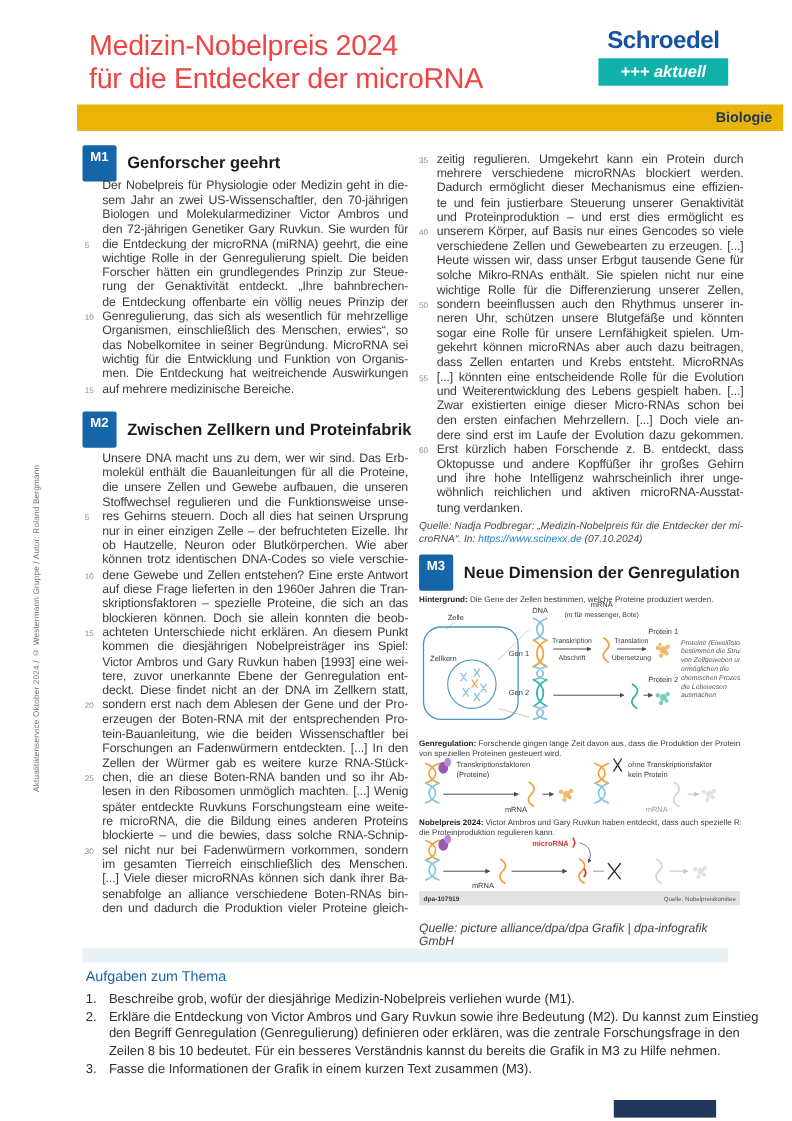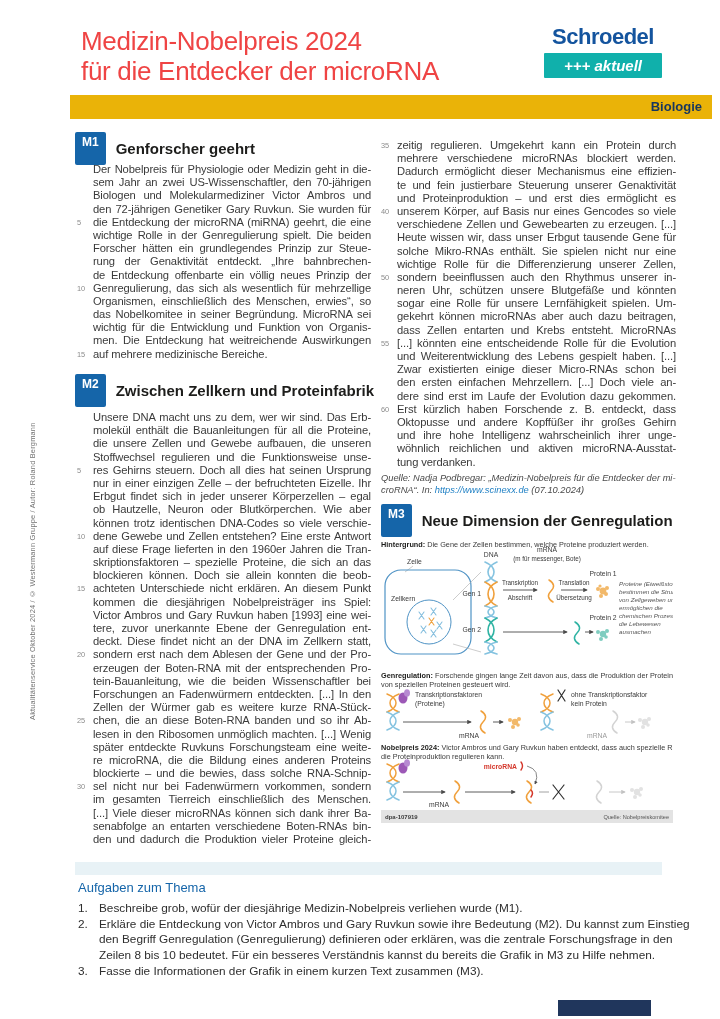--- a/index.html
+++ b/index.html
@@ -102,21 +102,20 @@
     <span class="badge">M2</span>
     <span class="mtitle">Zwischen Zellkern und Proteinfabrik</span>
   </div>
   <div class="tcol" style="left:93px;top:411px;width:278px;">
       <div class="tline"><span>Unsere DNA macht uns zu dem, wer wir sind. Das Erb-</span></div>
       <div class="tline"><span>molekül enthält die Bauanleitungen für all die Proteine,</span></div>
       <div class="tline"><span>die unsere Zellen und Gewebe aufbauen, die unseren</span></div>
       <div class="tline"><span>Stoffwechsel regulieren und die Funktionsweise unse-</span></div>
       <div class="tline"><span class="lnum">5</span><span>res Gehirns steuern. Doch all dies hat seinen Ursprung</span></div>
       <div class="tline"><span>nur in einer einzigen Zelle – der befruchteten Eizelle. Ihr</span></div>
-      <div class="tline"><span>Erbgut findet sich in jeder unserer Körperzellen – egal</span></div>
       <div class="tline"><span>ob Hautzelle, Neuron oder Blutkörperchen. Wie aber</span></div>
       <div class="tline"><span>können trotz identischen DNA-Codes so viele verschie-</span></div>
       <div class="tline"><span class="lnum">10</span><span>dene Gewebe und Zellen entstehen? Eine erste Antwort</span></div>
       <div class="tline"><span>auf diese Frage lieferten in den 1960er Jahren die Tran-</span></div>
       <div class="tline"><span>skriptionsfaktoren – spezielle Proteine, die sich an das</span></div>
       <div class="tline"><span>blockieren können. Doch sie allein konnten die beob-</span></div>
       <div class="tline"><span class="lnum">15</span><span>achteten Unterschiede nicht erklären. An diesem Punkt</span></div>
       <div class="tline"><span>kommen die diesjährigen Nobelpreisträger ins Spiel:</span></div>
       <div class="tline"><span>Victor Ambros und Gary Ruvkun haben [1993] eine wei-</span></div>
       <div class="tline"><span>tere, zuvor unerkannte Ebene der Genregulation ent-</span></div>
@@ -127,21 +126,21 @@
       <div class="tline"><span>Forschungen an Fadenwürmern entdeckten. [...] In den</span></div>
       <div class="tline"><span>Zellen der Würmer gab es weitere kurze RNA-Stück-</span></div>
       <div class="tline"><span class="lnum">25</span><span>chen, die an diese Boten-RNA banden und so ihr Ab-</span></div>
       <div class="tline"><span>lesen in den Ribosomen unmöglich machten. [...] Wenig</span></div>
       <div class="tline"><span>später entdeckte Ruvkuns Forschungsteam eine weite-</span></div>
       <div class="tline"><span>re microRNA, die die Bildung eines anderen Proteins</span></div>
       <div class="tline"><span>blockierte – und die bewies, dass solche RNA-Schnip-</span></div>
       <div class="tline"><span class="lnum">30</span><span>sel nicht nur bei Fadenwürmern vorkommen, sondern</span></div>
       <div class="tline"><span>im gesamten Tierreich einschließlich des Menschen.</span></div>
       <div class="tline"><span>[...] Viele dieser microRNAs können sich dank ihrer Ba-</span></div>
-      <div class="tline"><span>senabfolge an entarten verschiedene Boten-RNAs bin-</span></div>
+      <div class="tline"><span>senabfolge an alliance verschiedene Boten-RNAs bin-</span></div>
       <div class="tline"><span>den und dadurch die Produktion vieler Proteine gleich-</span></div>
     </div>
 
   <div class="tcol" style="left:397px;top:139px;width:279px;">
       <div class="tline"><span class="lnum">35</span><span>zeitig regulieren. Umgekehrt kann ein Protein durch</span></div>
       <div class="tline"><span>mehrere verschiedene microRNAs blockiert werden.</span></div>
       <div class="tline"><span>Dadurch ermöglicht dieser Mechanismus eine effizien-</span></div>
       <div class="tline"><span>te und fein justierbare Steuerung unserer Genaktivität</span></div>
       <div class="tline"><span>und Proteinproduktion – und erst dies ermöglicht es</span></div>
       <div class="tline"><span class="lnum">40</span><span>unserem Körper, auf Basis nur eines Gencodes so viele</span></div>
@@ -330,20 +329,21 @@
         <circle cx="260" cy="251" r="2"></circle>
       <circle cx="254" cy="259" r="2"></circle>
         <circle cx="259" cy="257" r="1.8"></circle>
     </g>
 
     <rect x="0" y="272" width="292" height="13" fill="#e3e3e3"></rect>
     <text class="bar-l" x="4" y="281">dpa-107919</text>
     <text class="bar-r" x="288" y="281" text-anchor="end">Quelle: Nobelpreiskomitee</text>
   </svg>
 
+  <div class="caption">Quelle: picture alliance/dpa/dpa Grafik | dpa-infografik GmbH</div>
 
   <div class="band2"></div>
   <div class="tasks-h">Aufgaben zum Thema</div>
   <div class="tasks">
       <div class="task"><span class="tnum">1.</span><span>Beschreibe grob, wofür der diesjährige Medizin-Nobelpreis verliehen wurde (M1).</span></div>
       <div class="task"><span class="tnum">2.</span><span>Erkläre die Entdeckung von Victor Ambros und Gary Ruvkun sowie ihre Bedeutung (M2). Du kannst zum Einstieg den Begriff Genregulation (Genregulierung) definieren oder erklären, was die zentrale Forschungsfrage in den Zeilen 8 bis 10 bedeutet. Für ein besseres Verständnis kannst du bereits die Grafik in M3 zu Hilfe nehmen.</span></div>
       <div class="task"><span class="tnum">3.</span><span>Fasse die Informationen der Grafik in einem kurzen Text zusammen (M3).</span></div>
     </div>
 
   <div class="footer-block"></div>

